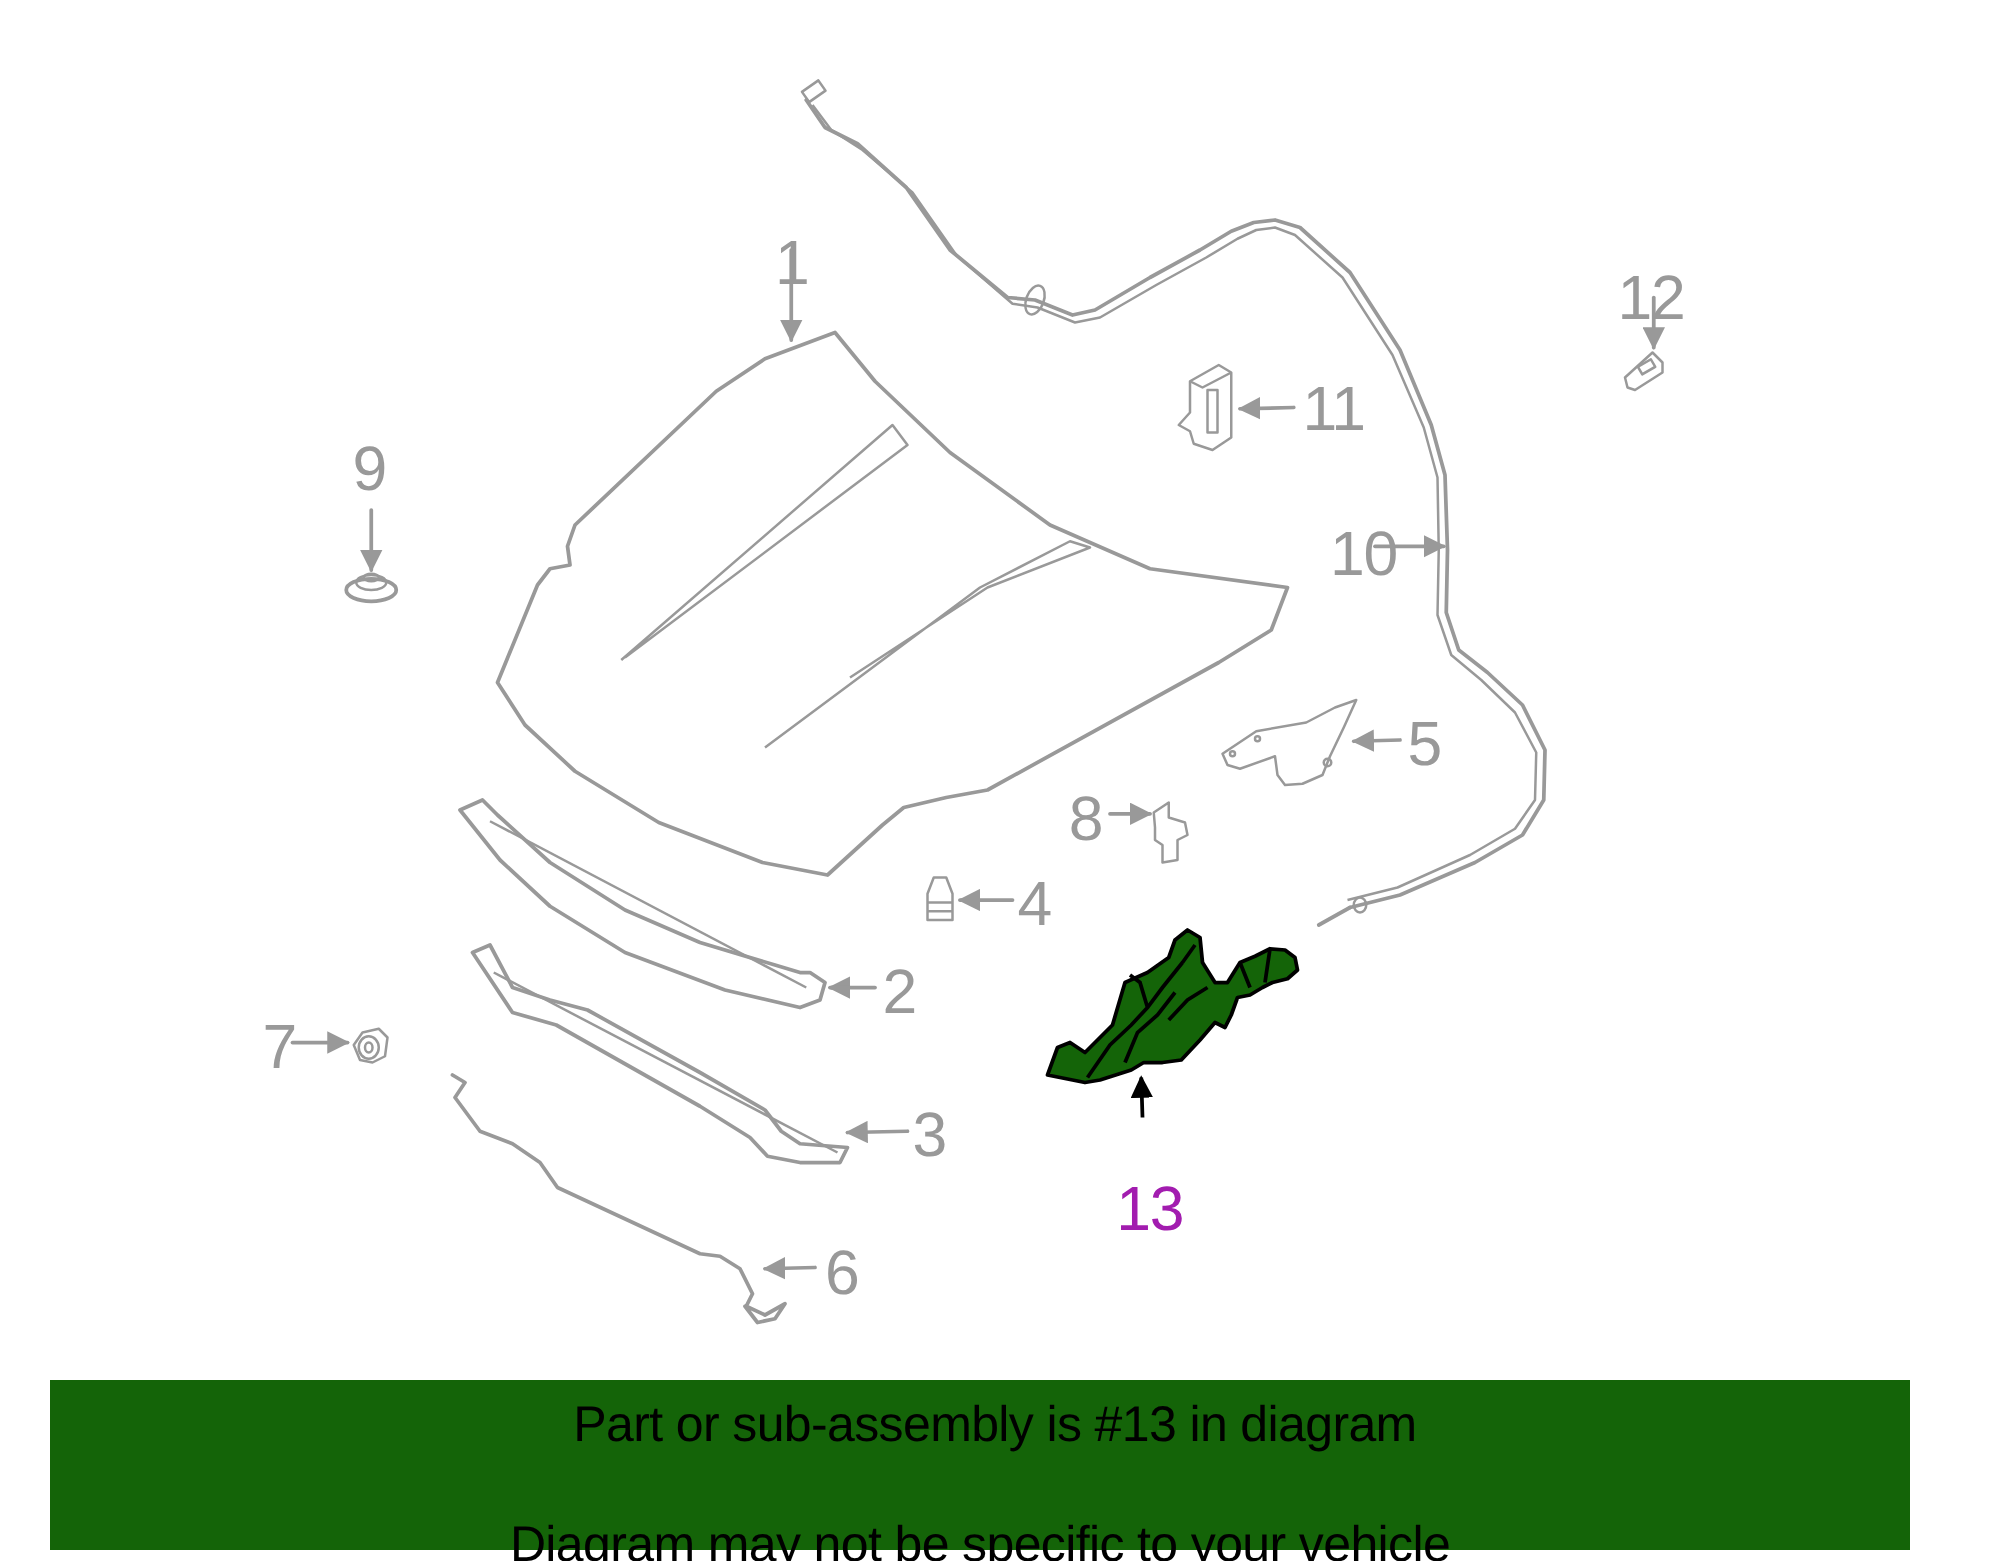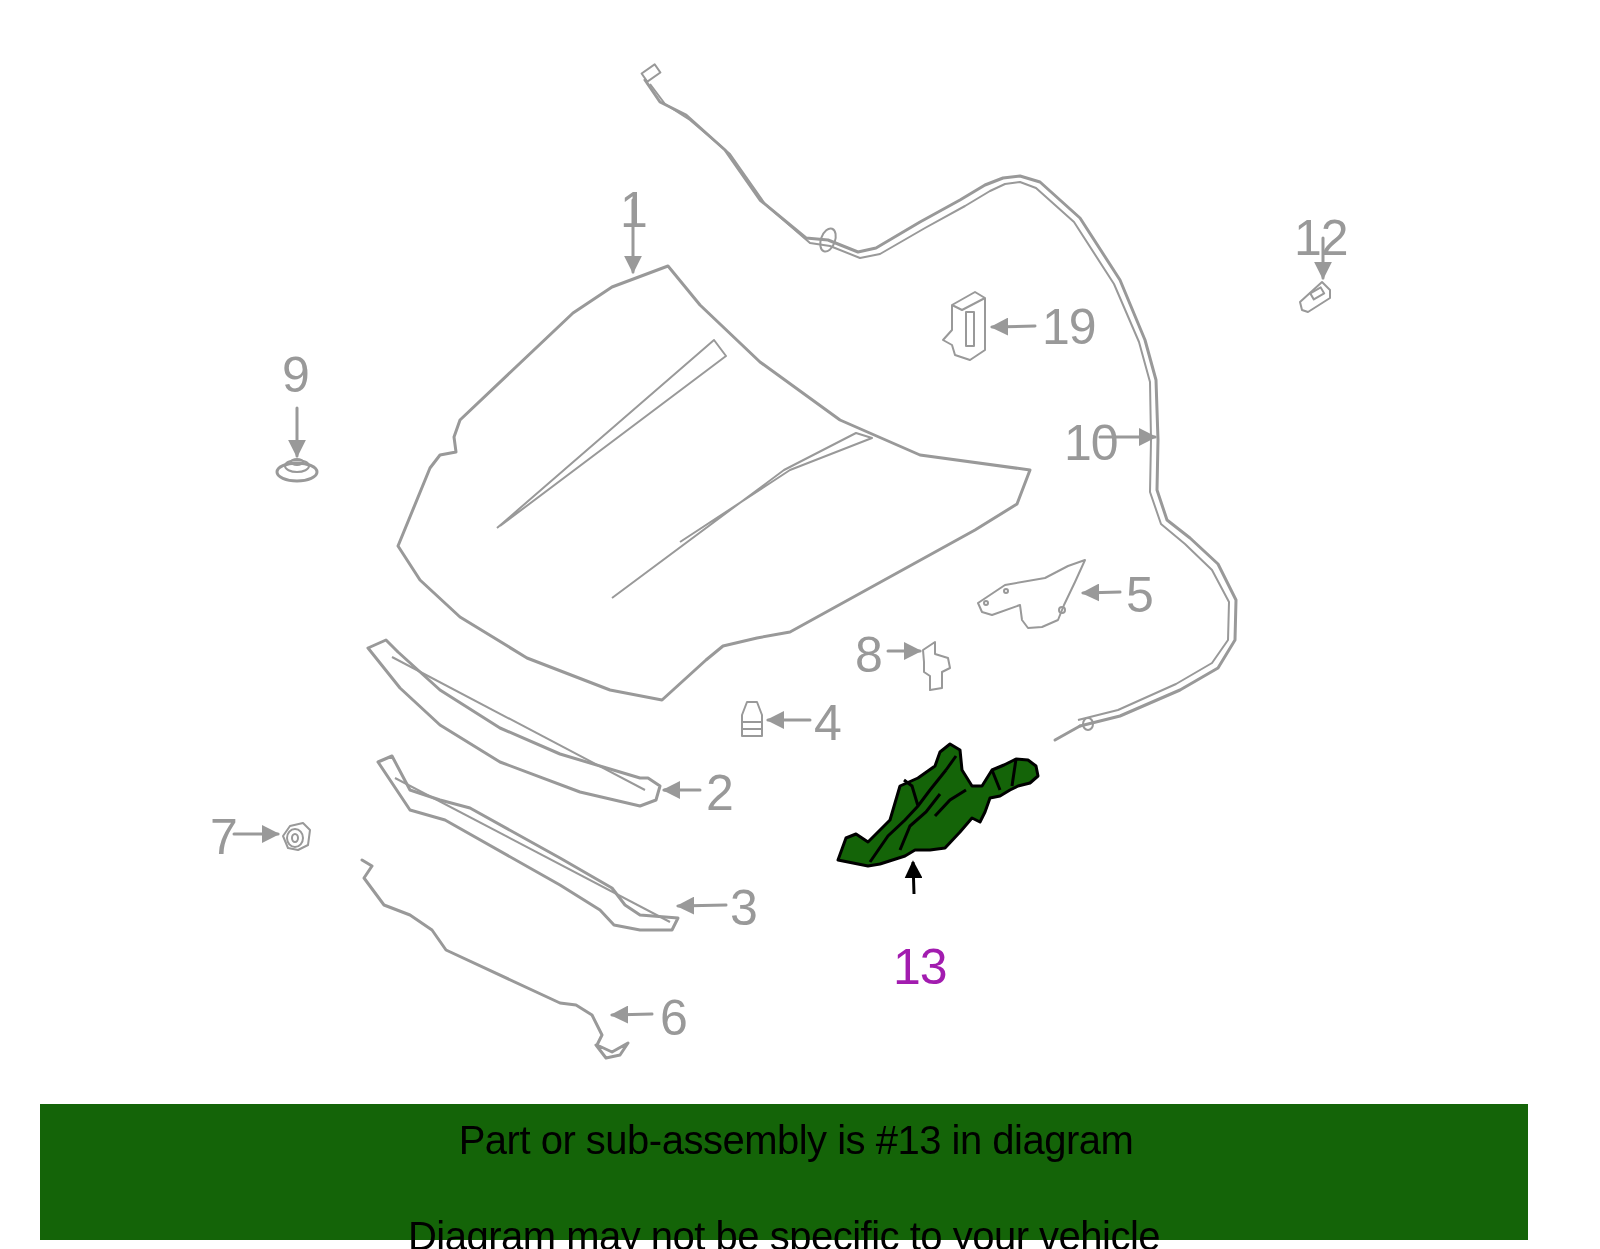--- a/index.html
+++ b/index.html
@@ -120,20 +120,20 @@
 <div class="callout" style="left:620px;top:185px;">1</div>
 <div class="callout" style="left:706px;top:768px;">2</div>
 <div class="callout" style="left:730px;top:883px;">3</div>
 <div class="callout" style="left:814px;top:698px;">4</div>
 <div class="callout" style="left:1126px;top:570px;">5</div>
 <div class="callout" style="left:660px;top:993px;">6</div>
 <div class="callout" style="left:210px;top:812px;">7</div>
 <div class="callout" style="left:855px;top:630px;">8</div>
 <div class="callout" style="left:282px;top:350px;">9</div>
 <div class="callout" style="left:1064px;top:418px;text-align:right;">10</div>
-<div class="callout" style="left:1042px;top:302px;">19</div>
+<div class="callout" style="left:1042px;top:302px;">11</div>
 <div class="callout" style="left:1294px;top:185px;margin-top:28px;">12</div>
 <div class="callout hl" style="left:893px;top:898px;">13</div>
 
 <div class="banner">
   <div class="banner-line l1">Part or sub-assembly is #13 in diagram</div>
   <div class="banner-line l2">Diagram may not be specific to your vehicle</div>
 </div>
 
 </body></html>

